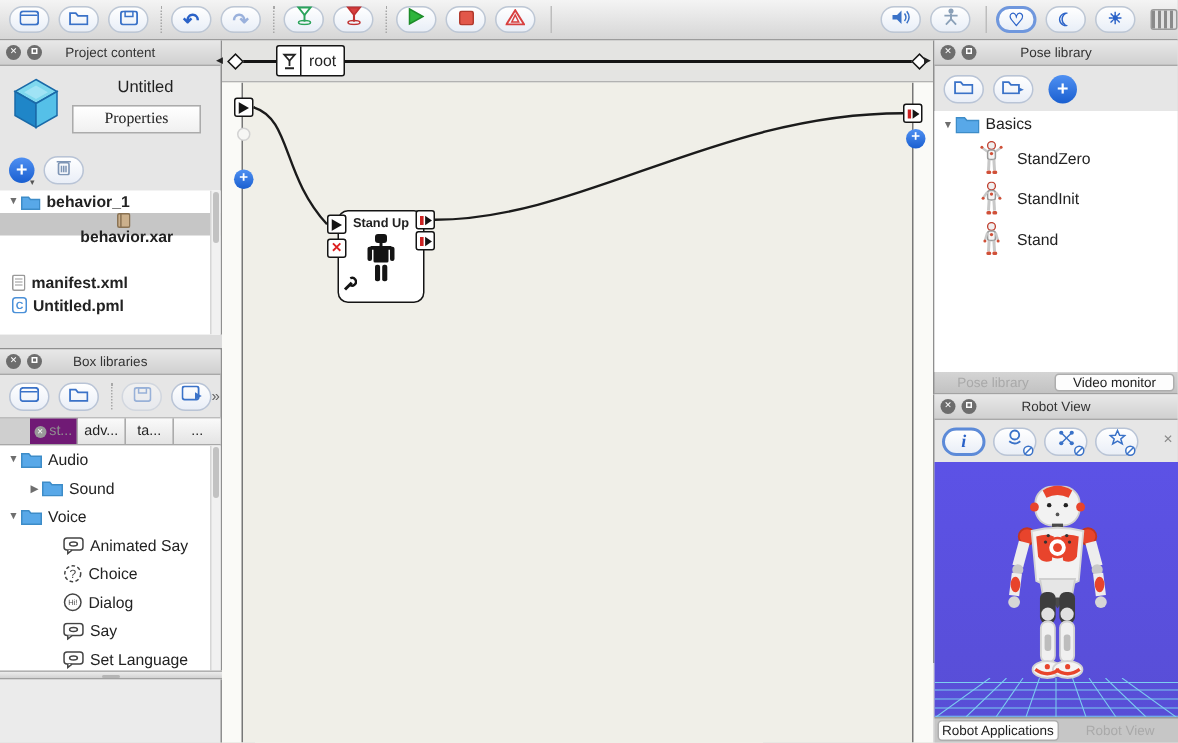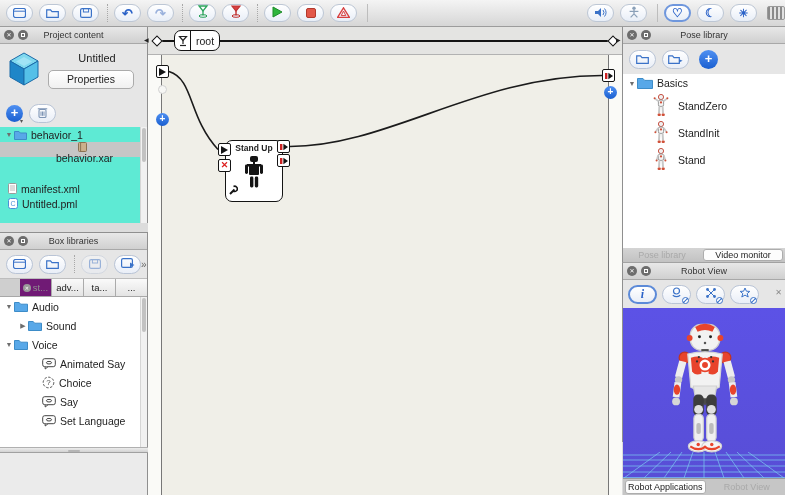--- a/index.html
+++ b/index.html
@@ -41,24 +41,24 @@
     border-left:1px solid #d6d6d6; }
   .vthumb { margin:1px; height:34px; background:#c2c2c2; border-radius:3px; }
 
   
   #project-panel { position:absolute; left:0; top:27px; width:148px; height:196px;
     background:#e6e6e6; border-right:1px solid #8f8f8f; }
   #pinfo { height:55px; position:relative; }
   #cube { position:absolute; left:6px; top:7px; }
   #pname { position:absolute; left:52px; top:8px; width:90px; text-align:center; font-size:11px; }
   #props { position:absolute; left:48px; top:26px; width:86px; height:19px; font-size:10.5px;
-    border:1px solid #ababab; border-radius:5px; background:linear-gradient(#fff,#f0f0f0);
-    text-align:center; line-height:17px; }
+    border:1px solid #ababab; border-radius:0; background:linear-gradient(#fff,#f0f0f0);
+    text-align:center; line-height:17px;font-family:Liberation Serif, serif; }
   #ptools { height:28px; display:flex; align-items:center; position:relative; }
-  #ptree { position:absolute; left:0; top:100px; right:0; bottom:0; background:#5eead4; overflow:hidden; }
+  #ptree { position:absolute; left:0; top:100px; right:0; bottom:0; background:#ffffff; overflow:hidden;font-weight:bold; }
   .trow { display:flex; align-items:center; height:15px; font-size:10.5px; padding-left:4px; }
   .trow.sel { background:#c6c6c6;flex-direction:column; }
   .arr { width:10px; font-size:7px; color:#6e6e6e; text-align:center; flex:none; }
   .ticon { flex:none; margin-right:4px; display:flex; }
   .tiny-caret { position:absolute; font-size:6px; color:#555; }
 
   #boxlib-panel { position:absolute; left:0; top:232px; width:148px; height:215px;
     background:#e6e6e6; border-top:1px solid #8f8f8f; border-right:1px solid #8f8f8f; }
   #btools { height:28px; display:flex; align-items:center; }
   #btabs { height:19px; display:flex; background:#cfcfcf; border-top:1px solid #bdbdbd;
@@ -78,22 +78,22 @@
     background:#b5b5b5; border-radius:1px; }
   #left-empty { position:absolute; left:0; top:453px; width:148px; height:42px;
     background:#ebebeb; border-right:1px solid #8f8f8f; }
 
   
   #breadcrumb { position:absolute; left:148px; top:27px; width:474px; height:28px;
     background:#e4e4e2; border-bottom:1px solid #b2b2b2; }
   .bline { position:absolute; left:8px; right:8px; top:13px; height:1.5px; background:#141414; }
   .bdiamond { position:absolute; width:8px; height:8px; border:1.5px solid #141414;
     background:#fff; transform:rotate(45deg); top:10px; }
-  #rootnode { position:absolute; left:26px; top:3px; height:21px; display:flex;
-    border:1.6px solid #141414; border-radius:7px; background:#fff; }
+  #rootnode { position:absolute; left:36px; top:3px; height:21px; display:flex;
+    border:1.6px solid #141414; border-radius:2px; background:#fff; }
   #rootnode .ric { width:16px; border-right:1.6px solid #141414; display:flex;
     align-items:center; justify-content:center; }
   #rootnode .rlab { padding:0 5px; display:flex; align-items:center; font-size:10.5px; }
 
   #canvas { position:absolute; left:148px; top:55px; width:474px; height:440px;
     background:#f0efe8; overflow:hidden; }
   #lgutter { position:absolute; left:0; top:0; width:14px; height:440px; background:#fafaf7;
     border-right:1.2px solid #777; }
   #rgutter { position:absolute; left:460px; top:0; width:14px; height:440px; background:#fafaf7;
     border-left:1.2px solid #777; }
@@ -409,20 +409,29 @@
       <span class="ticon">
           <svg width="13" height="13">
             <circle cx="6.5" cy="6.5" r="5.3" fill="none" stroke="#444" stroke-dasharray="2.4 1.6"></circle>
             <text x="6.5" y="9.3" font-size="8" text-anchor="middle" fill="#444" font-family="Liberation Sans">?</text>
           </svg>
         </span>
       <span>Choice</span>
     </div>
     <div class="brow" style="padding-left:42px;">
       <span class="ticon">
+          <svg width="13" height="13">
+            <circle cx="6.5" cy="6.5" r="5.5" fill="none" stroke="#444"></circle>
+            <text x="6.5" y="8.6" font-size="5" text-anchor="middle" fill="#444" font-family="Liberation Sans">Hi!</text>
+          </svg>
+        </span>
+      <span>Dialog</span>
+    </div>
+    <div class="brow" style="padding-left:42px;">
+      <span class="ticon">
           <svg width="14" height="12">
             <rect x="0.7" y="0.7" width="12.6" height="8" rx="2" fill="#fff" stroke="#444"></rect>
             <path d="M3.2 8.7 L3.2 11 L6 8.7" fill="#fff" stroke="#444"></path>
             <ellipse cx="7" cy="4.7" rx="2.6" ry="1.3" fill="none" stroke="#444"></ellipse>
           </svg>
         </span>
       <span>Say</span>
     </div>
     <div class="brow" style="padding-left:42px;">
       <span class="ticon">

